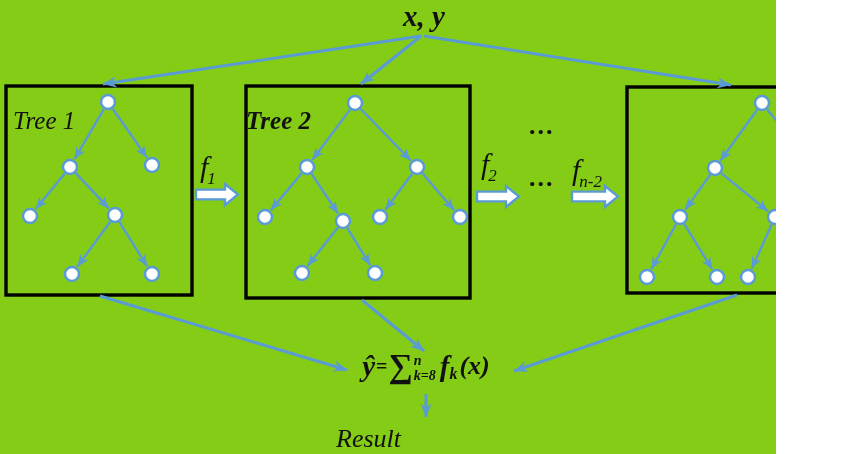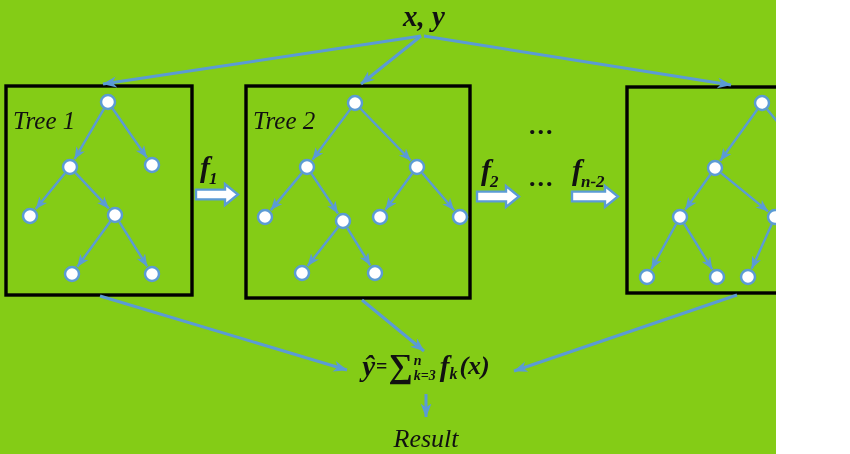--- a/index.html
+++ b/index.html
@@ -3,41 +3,41 @@
 <meta charset="utf-8">
 <style>
   html,body{margin:0;padding:0;background:#fff;}
   #stage{position:relative;width:776px;height:454px;background:#84cc16;overflow:hidden;
          font-family:"Liberation Serif","DejaVu Serif",serif;color:#111;}
   #diagram-svg{position:absolute;left:0;top:0;}
   .lbl{position:absolute;white-space:nowrap;}
   .xy{left:366px;top:0px;width:116px;text-align:center;font-size:29px;font-weight:bold;font-style:italic;}
   .tree-lbl{font-size:25px;font-style:italic;}
   .t1{left:13px;top:107px;text-align:center;}
-  .t2{left:253px;top:107px;}
+  .t2{left:246px;top:107px;font-weight:bold;}
   .t3{left:635px;top:107px;}
-  .f-label{font-size:30px;font-weight:bold;font-style:italic;line-height:1;}
+  .f-label{font-size:30px;font-weight:normal;font-style:italic;line-height:1;}
   .f-label .sub{font-size:17px;position:relative;top:7px;left:-1px;}
   .fl1{left:200px;top:152px;}
-  .fl2{left:481px;top:155px;}
+  .fl2{left:481px;top:149px;}
   .fl3{left:572px;top:155px;}
   .dots{font-size:26px;font-weight:bold;letter-spacing:2px;line-height:1;}
   .dots-top{left:529px;top:113px;}
   .dots-mid{left:529px;top:165px;}
   .formula{left:331px;top:349px;width:190px;display:flex;align-items:center;justify-content:center;
            font-weight:bold;font-style:italic;line-height:1;}
   .f-yhat{font-size:29px;}
   .f-eq{font-size:20px;margin:0 1px;font-style:normal;}
   .f-sigma{font-size:34px;font-style:normal;}
   .f-scripts{display:inline-flex;flex-direction:column;justify-content:center;
              font-size:14px;line-height:1.1;margin:0 4px 0 1px;transform:translateY(2px);}
   .f-func{font-size:29px;}
   .f-funcsub{font-size:16px;position:relative;top:8px;}
   .f-arg{font-size:26px;margin-left:2px;}
-  .result{left:336px;top:424px;width:180px;text-align:center;font-size:26px;font-style:italic;}
+  .result{left:336px;top:424px;width:180px;text-align:left;font-size:26px;font-style:italic;}
 </style>
 </head>
 <body>
 
 <div id="stage">
 
   <svg id="diagram-svg" width="850" height="454" viewBox="0 0 850 454">
     <defs>
       <marker id="ah-s" markerUnits="userSpaceOnUse" markerWidth="13" markerHeight="11" refX="12" refY="5" orient="auto">
         <path class="ah-fill" d="M0,0 L12,5 L0,10 L3.2,5 Z" fill="#5B9BD5"></path>
@@ -125,21 +125,21 @@
 
   <div class="lbl dots dots-top">...</div>
   <div class="lbl dots dots-mid">...</div>
 
   <div class="lbl formula">
     <span class="f-yhat">ŷ</span>
     <span class="f-eq">=</span>
     <span class="f-sigma">∑</span>
     <span class="f-scripts">
       <span class="f-sup">n</span>
-      <span class="f-sub">k=3</span>
+      <span class="f-sub">k=8</span>
     </span>
     <span class="f-func">f</span>
     <span class="f-funcsub">k</span>
     <span class="f-arg">(x)</span>
   </div>
 
   <div class="lbl result">Result</div>
 
 </div>
 

